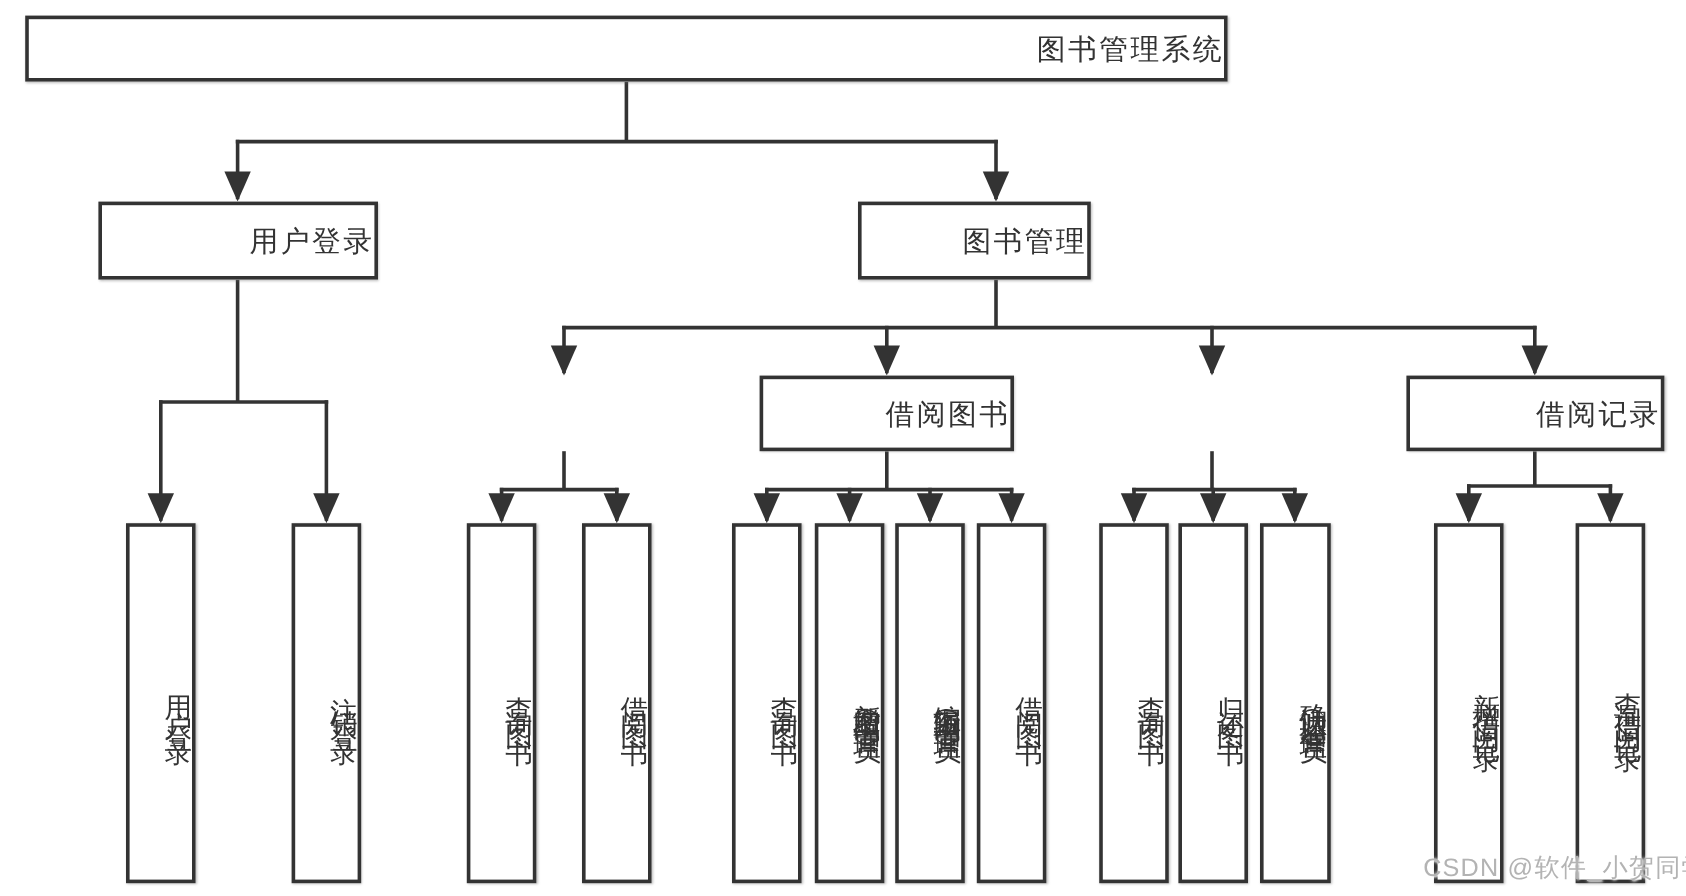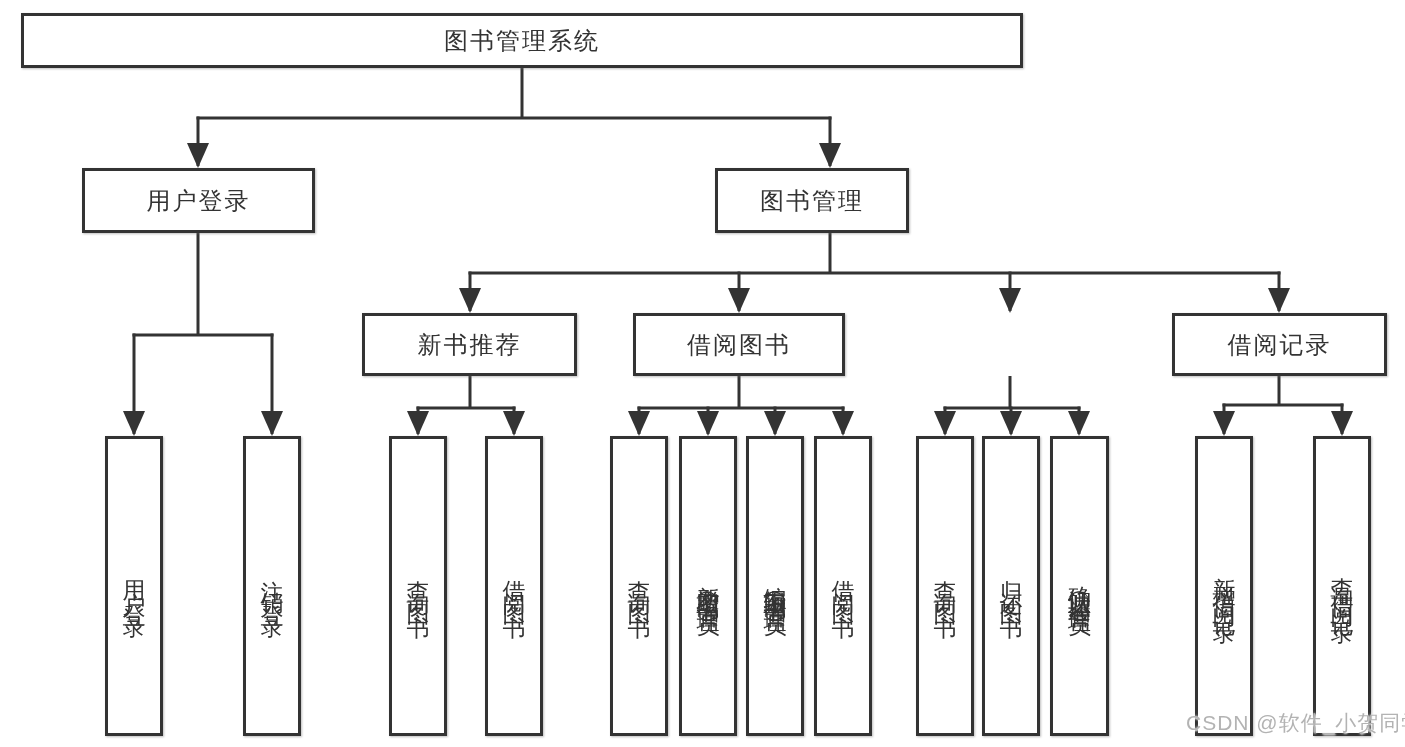--- a/index.html
+++ b/index.html
@@ -12,21 +12,21 @@
     overflow:hidden;
   }
   #wires{position:absolute;left:0;top:0;z-index:1;}
   .node{
     position:absolute;
     box-sizing:border-box;
     background:#ffffff;
     border:3px solid #333333;
     display:flex;
     align-items:center;
-    justify-content:center;
+    justify-content:flex-end;
     z-index:2;
     box-shadow:1px 1px 2px rgba(110,110,110,0.45);
   }
   .hlabel{
     font-size:24px;
     letter-spacing:2px;
     white-space:nowrap;
   }
   .vbox span{
     writing-mode:vertical-rl;
@@ -124,23 +124,20 @@
     <span class="hlabel">图书管理系统</span>
   </div>
 
   <div class="node" style="left:82px;top:168px;width:233px;height:65px;">
     <span class="hlabel">用户登录</span>
   </div>
   <div class="node" style="left:715px;top:168px;width:194px;height:65px;">
     <span class="hlabel">图书管理</span>
   </div>
 
-  <div class="node" style="left:362px;top:313px;width:215px;height:63px;">
-    <span class="hlabel">新书推荐</span>
-  </div>
   <div class="node" style="left:633px;top:313px;width:212px;height:63px;">
     <span class="hlabel">借阅图书</span>
   </div>
   <div class="node" style="left:1172px;top:313px;width:215px;height:63px;">
     <span class="hlabel">借阅记录</span>
   </div>
 
   <div class="node vbox ls-wide" style="left:105px;top:436px;width:58px;height:300px;">
     <span>用户登录</span>
   </div>

